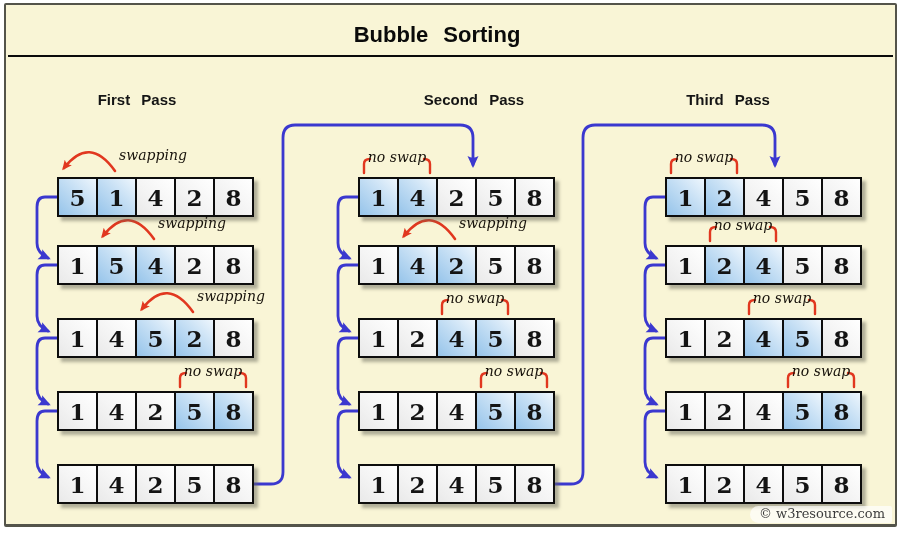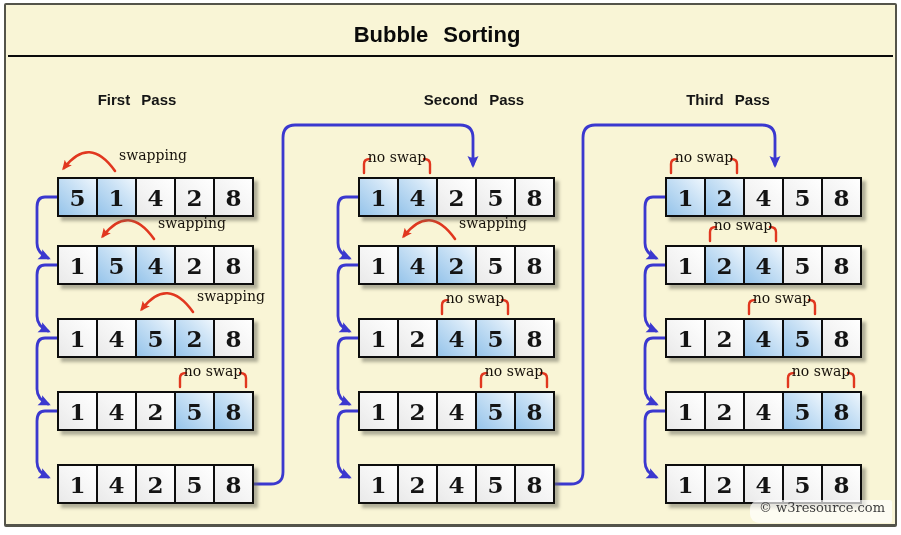--- a/index.html
+++ b/index.html
@@ -37,26 +37,26 @@
     display:flex;align-items:center;justify-content:center;
     font-family:"DejaVu Serif",serif;font-weight:bold;font-size:23px;color:#141414;
     background:linear-gradient(225deg,#ffffff 0%,#f4f4f4 55%,#e9e9e9 100%);
   }
   .cell:first-child{margin-left:0;}
   .cell.hl{
     background:linear-gradient(225deg,#eef6fd 0%,#c9e1f5 40%,#96c4ea 100%);
   }
   .anno-label{
     position:absolute;font-family:"DejaVu Serif",serif;font-size:14px;
-    line-height:16px;color:#17120b;white-space:nowrap;
+    line-height:16px;color:#17120b;white-space:nowrap;font-style:italic;
   }
   .watermark{
     position:absolute;right:9px;bottom:12px;
     font-family:"DejaVu Serif",serif;font-size:13px;color:#3c3c3c;
-    background:rgba(255,255,255,.68);padding:0 7px 8px 9px;
+    background:rgba(255,255,255,.68);padding:0 7px 2px 9px;
     border-radius:9px 2px 2px 9px;
   }
 </style>
 </head>
 <body>
 
 <div class="canvas">
   <div class="panel"></div>
   <div class="title">Bubble Sorting</div>
   <div class="title-rule"></div>

